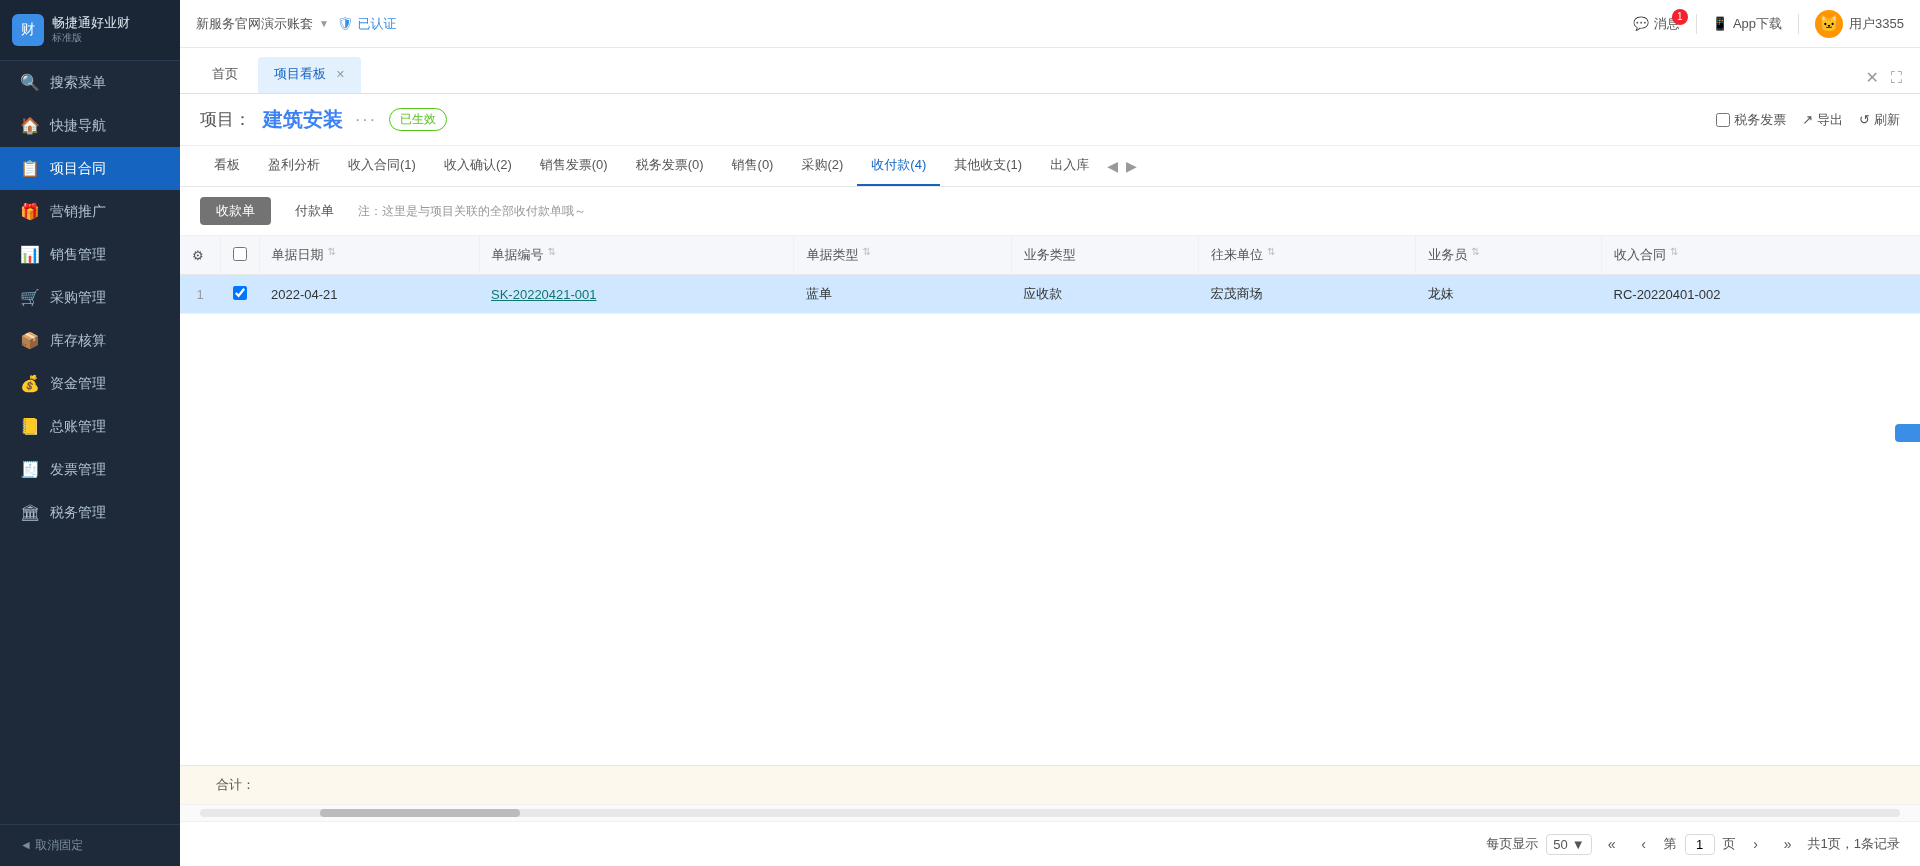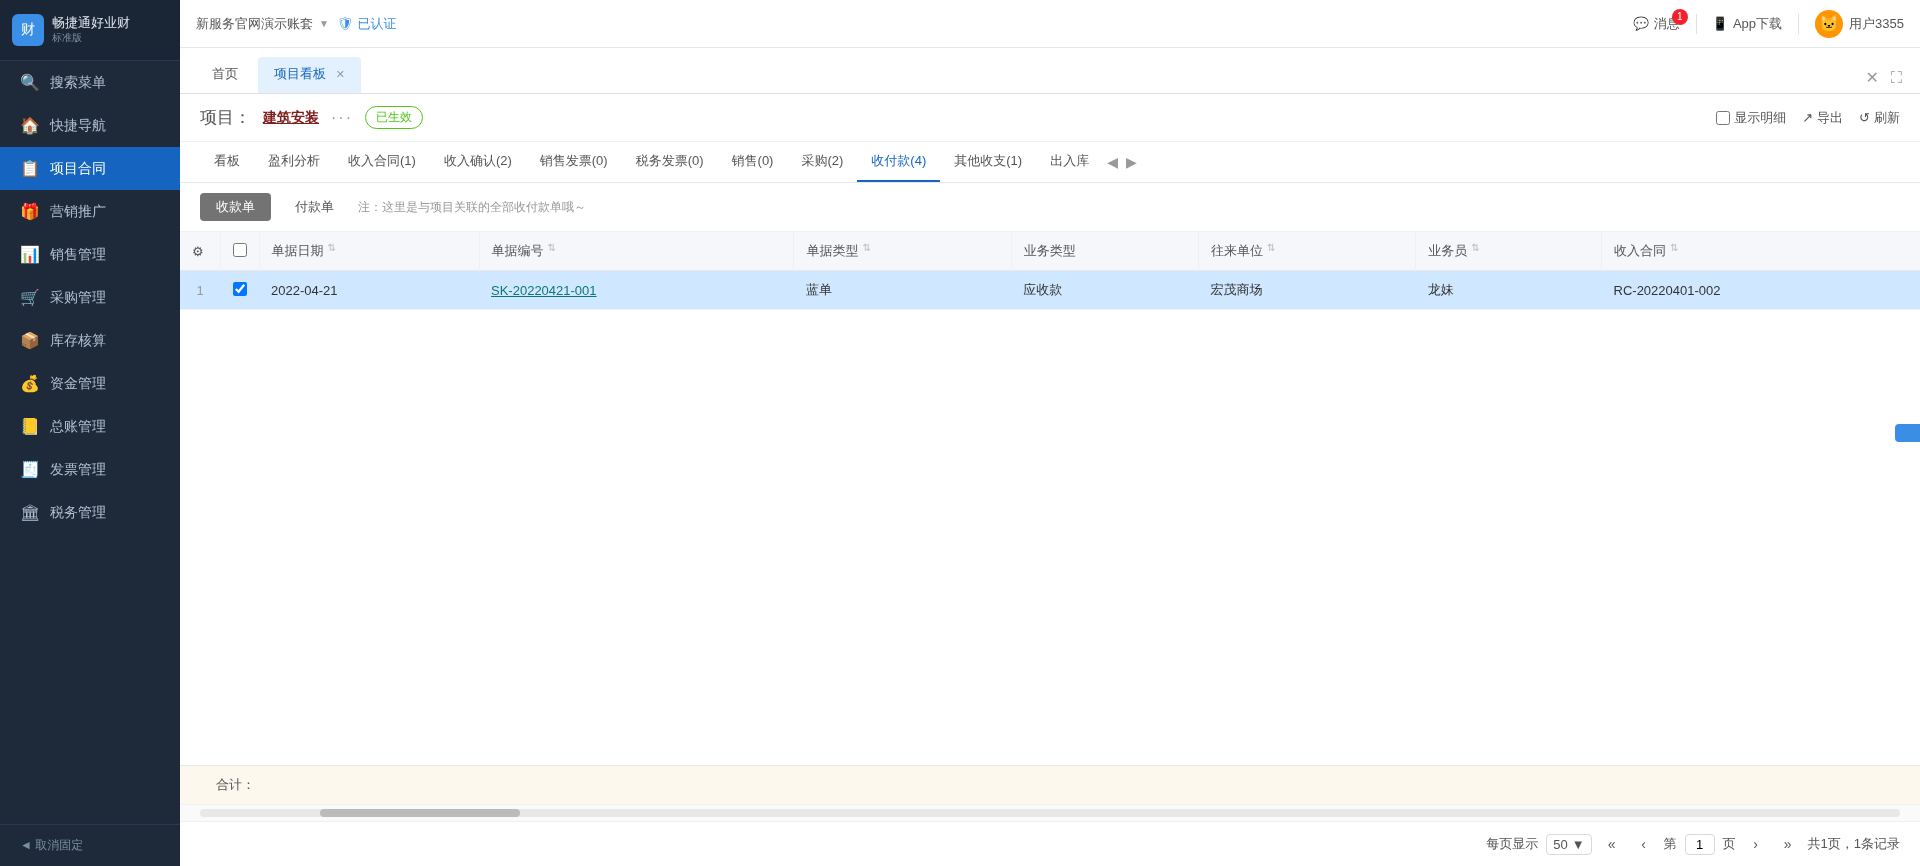--- a/index.html
+++ b/index.html
@@ -194,24 +194,23 @@
 
     
     .project-header {
       display: flex;
       align-items: center;
       padding: 12px 20px;
       border-bottom: 1px solid #f0f0f0;
       gap: 12px;
     }
     .project-title {
-      font-size: 14px;
+      font-size: 20px;
       font-weight: bold;
-      color: #7f1d1d;
-      text-decoration: underline;
+      color: #3b82f6;
     }
     .project-more { color: #999; cursor: pointer; font-size: 16px; letter-spacing: 2px; }
     .project-status {
       border: 1px solid #52c41a;
       color: #52c41a;
       border-radius: 12px;
       padding: 2px 10px;
       font-size: 12px;
     }
     .project-header-right {
@@ -528,21 +527,21 @@
   <div class="content">
 
     <div class="project-header">
       <span style="font-size:17px;color:#555;">项目：</span>
       <span class="project-title">建筑安装</span>
       <span class="project-more">···</span>
       <span class="project-status">已生效</span>
       <div class="project-header-right">
         <label class="checkbox-label">
           <input type="checkbox" style="">
-          <span>显示明细</span>
+          <span>税务发票</span>
         </label>
         <div class="header-action">
           <span>↗</span>
           <span>导出</span>
         </div>
         <div class="header-action">
           <span>↺</span>
           <span>刷新</span>
         </div>
       </div>

